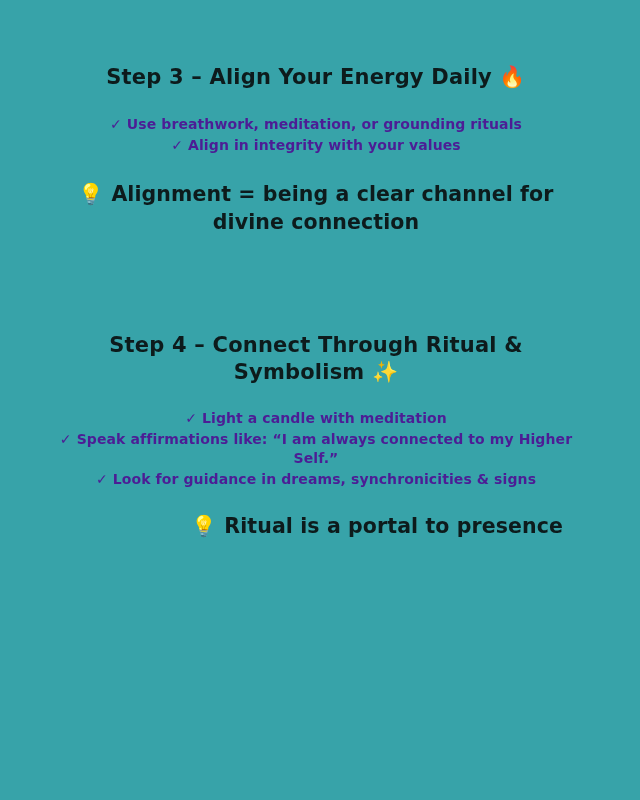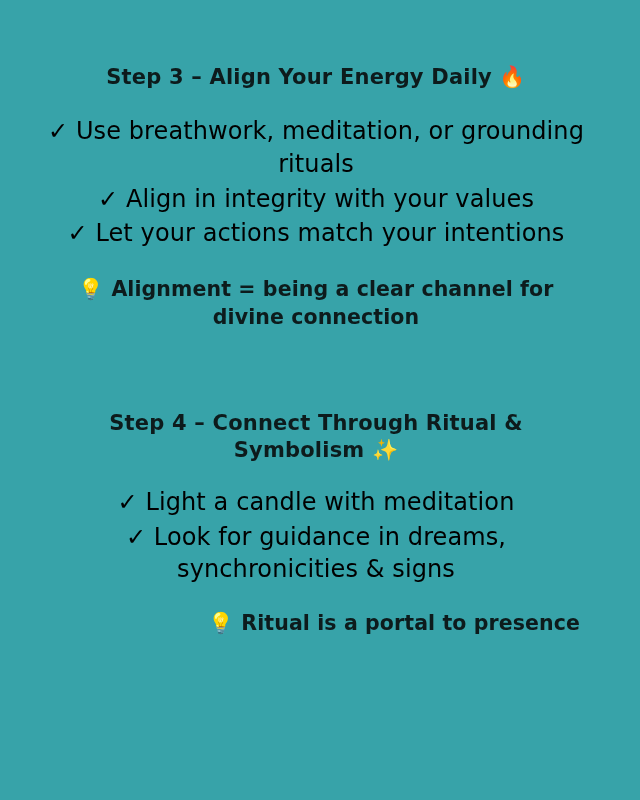--- a/index.html
+++ b/index.html
@@ -30,35 +30,35 @@
     color: #0d1b1c;
     letter-spacing: 0.2px;
     line-height: 1.3;
     margin: 0;
     padding: 0 10px;
   }
   .bullets {
     margin-top: 24px;
   }
   .bullet {
-    font-size: 24px;
-    font-weight: normal;
-    color: #000000;
+    font-size: 14px;
+    font-weight: bold;
+    color: #4c1d95;
     line-height: 1.36;
     letter-spacing: 0.1px;
     margin: 0 0 2px 0;
     padding: 0 6px;
   }
   .note {
     font-size: 20.5px;
     font-weight: bold;
     color: #0d1b1c;
     line-height: 1.36;
     letter-spacing: 0.1px;
-    margin: 0;
+    margin: 17px;
     padding: 0 18px;
   }
   .note-wrap {
     margin-top: 26px;
   }
   .gap-sections {
     height: 78px;
   }
   .section-two .bullets {
     margin-top: 22px;
@@ -71,33 +71,33 @@
 </head>
 <body style="background: rgb(55, 163, 169);">
 
 <div class="page" style="background: rgb(55, 163, 169);">
 
   <div class="section section-one">
     <p class="section-title">Step 3 – Align Your Energy Daily 🔥</p>
     <div class="bullets">
       <p class="bullet">✓ Use breathwork, meditation, or grounding rituals</p>
       <p class="bullet">✓ Align in integrity with your values</p>
-      <p class="bullet">✓ Let your actions match your intentions</p>
     </div>
     <div class="note-wrap">
       <p class="note">💡 Alignment = being a clear channel for divine connection</p>
     </div>
   </div>
 
   <div class="gap-sections"></div>
 
   <div class="section section-two">
     <p class="section-title">Step 4 – Connect Through Ritual &amp; Symbolism ✨</p>
     <div class="bullets">
       <p class="bullet">✓ Light a candle with meditation</p>
+      <p class="bullet">✓ Speak affirmations like: “I am always connected to my Higher Self.”</p>
       <p class="bullet">✓ Look for guidance in dreams, synchronicities &amp; signs</p>
     </div>
     <div class="note-wrap">
       <p class="note">💡 Ritual is a portal to presence</p>
     </div>
   </div>
 
 </div>
 
 </body></html>

